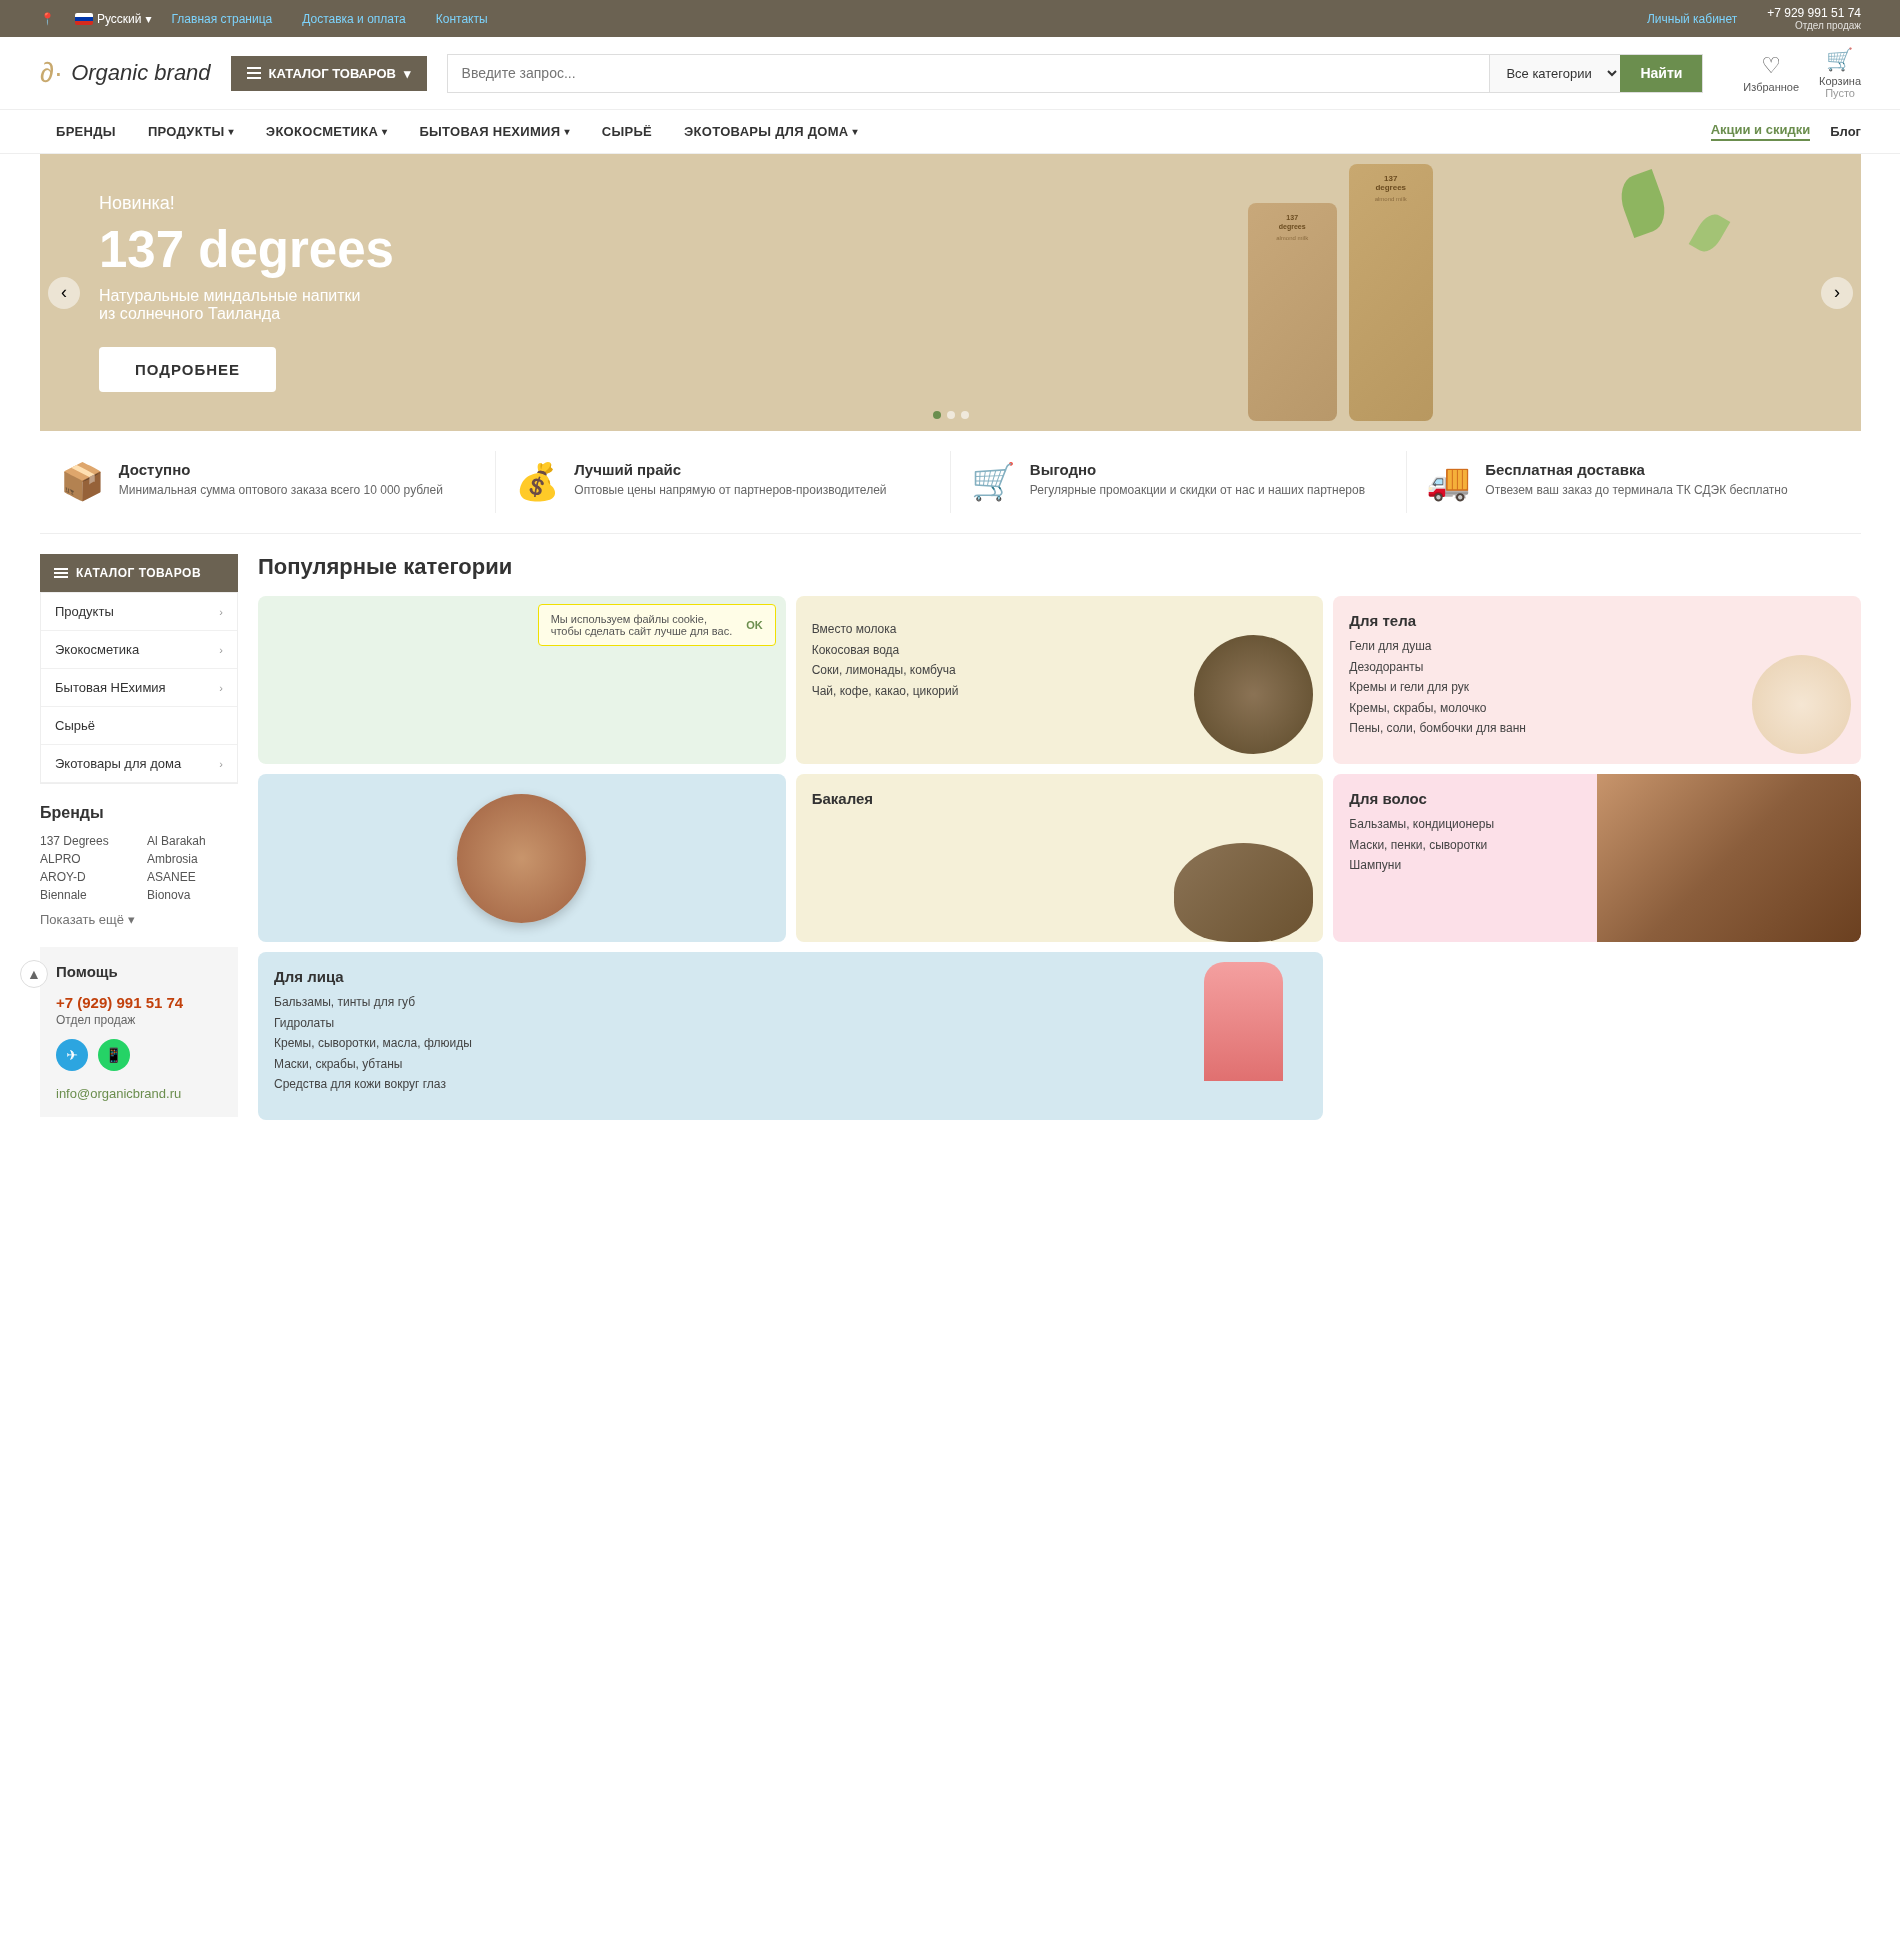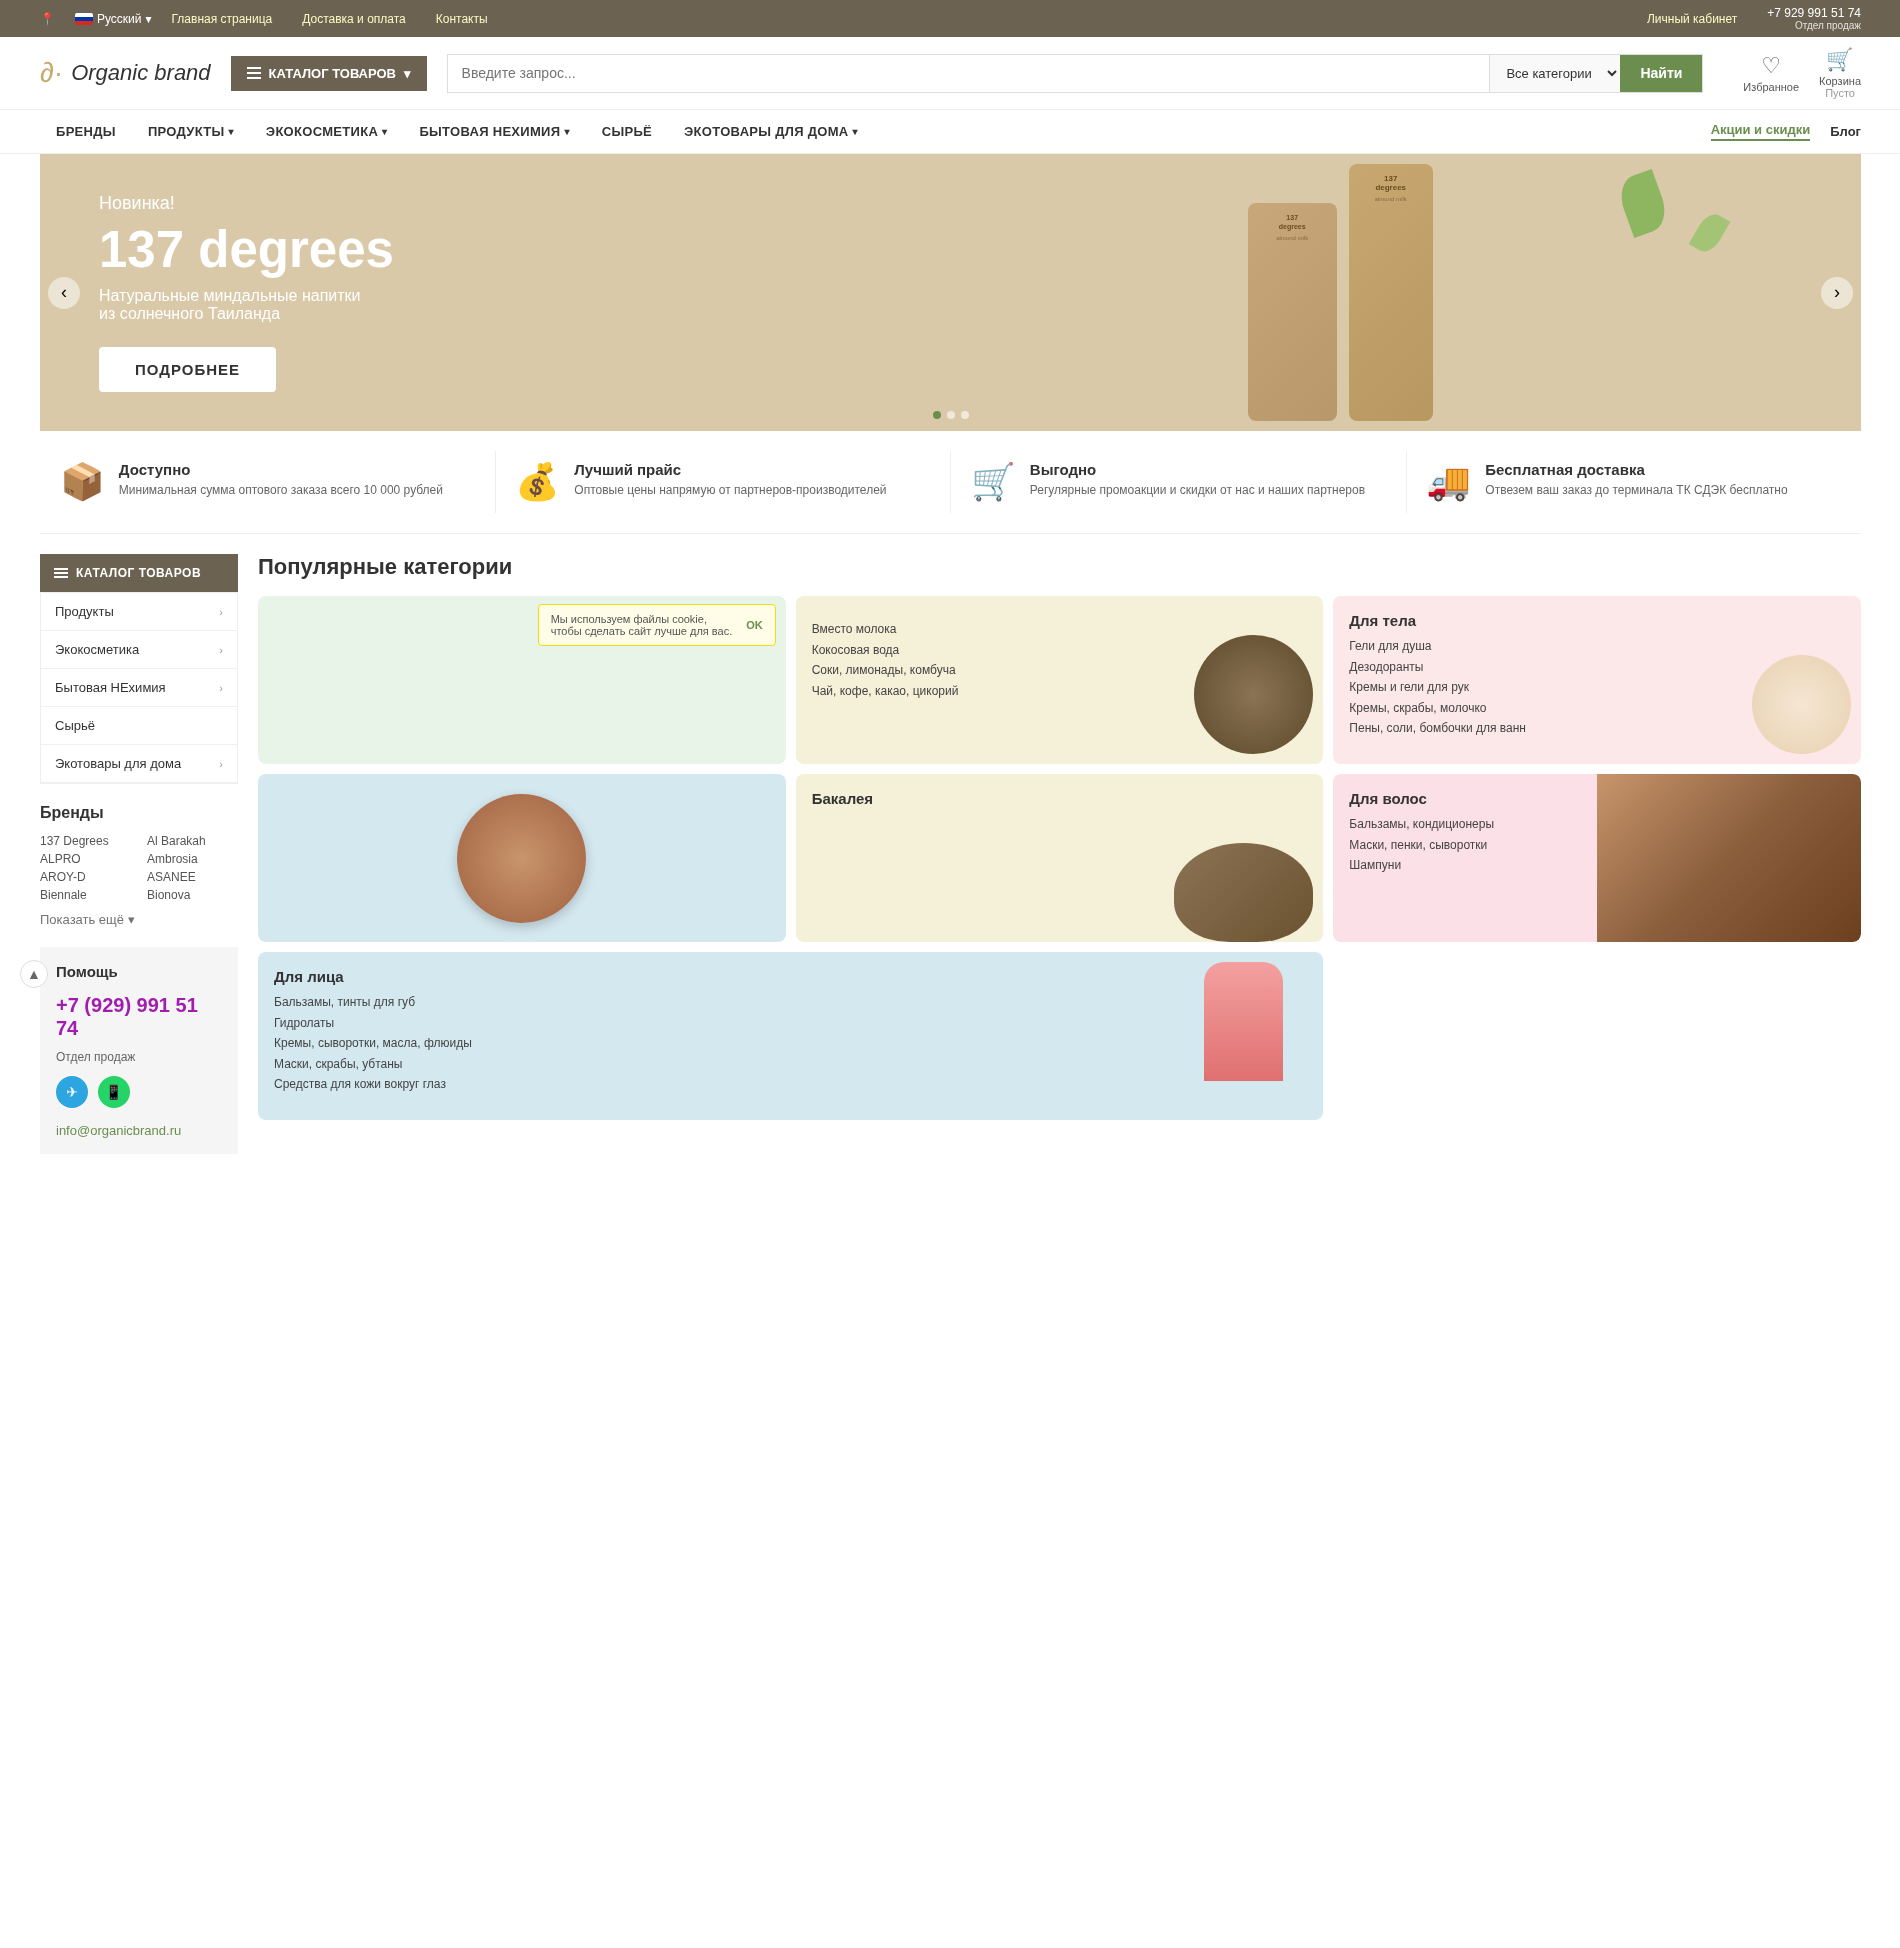--- a/index.html
+++ b/index.html
@@ -10,21 +10,21 @@
       background: #6b6252;
       color: #fff;
       display: flex;
       align-items: center;
       justify-content: space-between;
       padding: 6px 40px;
       font-size: 12px;
     }
     .top-bar-left { display: flex; align-items: center; gap: 20px; }
     .top-bar-right { display: flex; align-items: center; gap: 30px; }
-    .top-bar a { color: #fef9c3; text-decoration: none; }
+    .top-bar a { color: #7dd3fc; text-decoration: none; }
     .top-bar-nav { display: flex; gap: 30px; }
     .lang-selector { display: flex; align-items: center; gap: 4px; cursor: pointer; }
     .flag { width: 18px; height: 12px; background: linear-gradient(#fff 33%, #0035A9 33% 66%, #D52B1E 66%); display: inline-block; border-radius: 2px; }
     .phone-block { text-align: right; }
     .phone-block .dept { font-size: 10px; opacity: 0.8; }
 
     
     .header {
       background: #fff;
       display: flex;
@@ -232,21 +232,21 @@
     
     .brands-section { margin-top: 20px; }
     .brands-title { font-size: 16px; font-weight: bold; margin-bottom: 12px; color: #333; }
     .brands-grid { display: grid; grid-template-columns: 1fr 1fr; gap: 4px 16px; margin-bottom: 10px; }
     .brand-link { color: #555; font-size: 12px; text-decoration: none; cursor: pointer; }
     .show-more { color: #737373; font-size: 13px; cursor: pointer; display: flex; align-items: center; gap: 4px; margin-top: 8px; }
 
     
     .help-section { margin-top: 20px; background: #f5f5f5; padding: 16px; }
     .help-title { font-size: 15px; font-weight: bold; margin-bottom: 14px; color: #333; }
-    .help-phone { font-size: 20px; font-weight: bold; color: #a21caf; margin-bottom: 10px; }
+    .help-phone { font-size: 15px; font-weight: bold; color: #c2410c; margin-bottom: 2px; }
     .help-dept { font-size: 12px; color: #666; margin-bottom: 12px; }
     .social-icons { display: flex; gap: 10px; margin-bottom: 14px; }
     .social-icon { width: 32px; height: 32px; border-radius: 50%; display: flex; align-items: center; justify-content: center; color: #fff; font-size: 14px; cursor: pointer; }
     .tg-icon { background: #2CA5E0; }
     .wa-icon { background: #25D366; }
     .help-email { color: #6b8e4e; font-size: 13px; text-decoration: none; }
 
     
     .right-content { flex: 1; }
     .section-title { font-size: 22px; font-weight: bold; color: #333; margin-bottom: 16px; }

